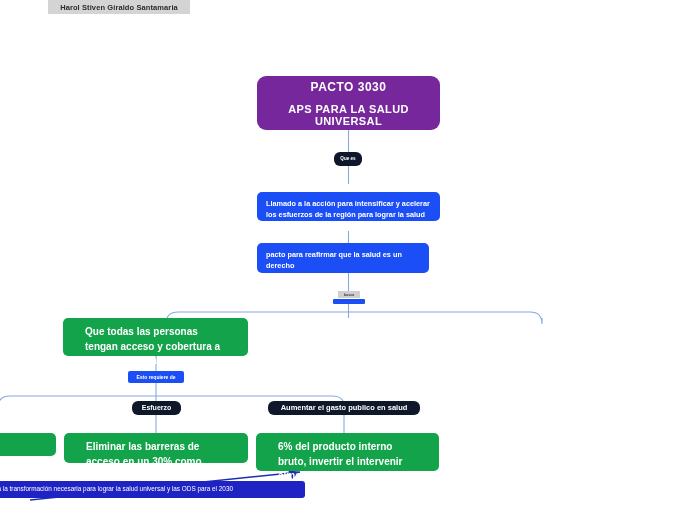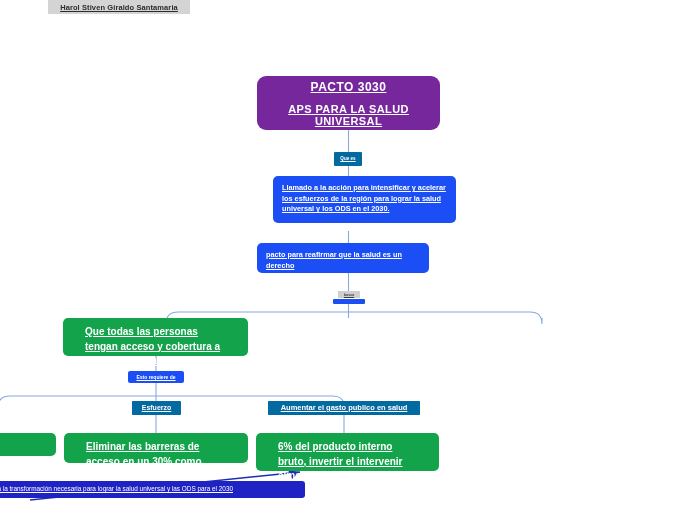--- a/index.html
+++ b/index.html
@@ -5,21 +5,21 @@
   html,body{margin:0;padding:0;}
   body{
     width:697px;height:520px;position:relative;overflow:hidden;
     background:#ffffff;
     font-family:"Liberation Sans","DejaVu Sans",sans-serif;
     -webkit-font-smoothing:antialiased;
   }
   #canvas{position:absolute;inset:0;width:697px;height:520px;}
   svg.wires{position:absolute;left:0;top:0;width:697px;height:520px;pointer-events:none;}
 
-  .node{position:absolute;box-sizing:border-box;text-decoration:underline;}
+  .node{position:absolute;box-sizing:border-box;}
 
   
   .author{
     left:48px;top:0px;width:142px;height:14px;
     background:#d4d4d4;color:#2b2b2b;
     font-size:7.5px;font-weight:bold;
     display:flex;align-items:center;justify-content:center;
     letter-spacing:.1px;
   }
 
@@ -29,21 +29,21 @@
     background:#76279b;border-radius:9px;
     color:#ffffff;text-align:center;
     display:flex;flex-direction:column;align-items:center;justify-content:center;
     gap:9px;
   }
   .root .l1{font-size:12px;font-weight:bold;letter-spacing:.5px;}
   .root .l2{font-size:11px;font-weight:bold;letter-spacing:.4px;}
 
   
   .chip{
-    background:#0369a1;border-radius:1px;color:#ffffff;
+    background:#0f172a;border-radius:6px;color:#ffffff;
     display:flex;align-items:center;justify-content:center;
     font-weight:bold;text-align:center;line-height:1.1;
   }
   .chip-ques{left:334px;top:152px;width:28px;height:14px;font-size:4.6px;}
   .chip-esfuerzo{left:132px;top:401px;width:49px;height:14px;font-size:7px;}
   .chip-aumentar{left:268px;top:401px;width:152px;height:14px;font-size:7.5px;}
 
   
   .minilabel{
     left:338px;top:291px;width:22px;height:7px;
@@ -60,21 +60,21 @@
     font-size:5px;font-weight:bold;
     display:flex;align-items:center;justify-content:center;
   }
 
   
   .bluebox{
     background:#1b4ff5;border-radius:5px;color:#ffffff;
     font-size:7.3px;font-weight:bold;line-height:1.45;
     padding:7px 9px;box-sizing:border-box;
   }
-  .b-llamado{left:257px;top:176px;width:183px;height:47px;margin-left:16px;}
+  .b-llamado{left:257px;top:192px;width:183px;height:29px;}
   .b-pacto{left:257px;top:243px;width:172px;height:30px;}
 
   
   .greenbox{
     background:#13a34a;border-radius:5px;color:#ffffff;
     font-size:10px;font-weight:bold;line-height:1.45;
     padding:7px 22px;box-sizing:border-box;
   }
   .g-acceso{left:63px;top:318px;width:185px;height:38px;}
   .g-determinantes{left:449px;top:318px;width:183px;height:38px;}

